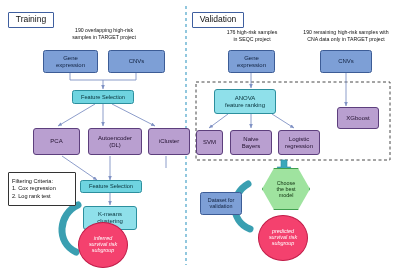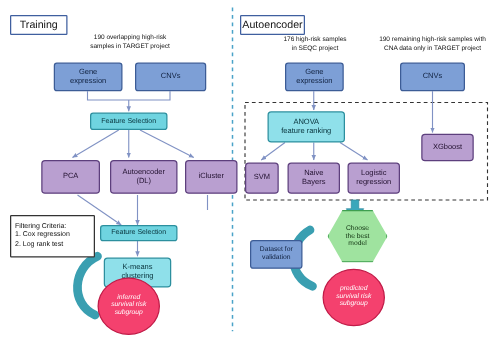--- a/index.html
+++ b/index.html
@@ -72,21 +72,21 @@
   <line x1="251" y1="114" x2="251" y2="128" stroke="#8092c4" stroke-width="0.9" marker-end="url(#ah)"></line>
   <line x1="272" y1="114" x2="294" y2="128" stroke="#8092c4" stroke-width="0.9" marker-end="url(#ah)"></line>
 
   <path d="M281,160 L287,160 L287,167 L291,167 L284,176 L277,167 L281,167 Z" fill="#3aa7bb" stroke="#2f8ea0" stroke-width="0.6"></path>
 
   <path d="M248,184 C230,194 230,221 250,229" fill="none" stroke="#2f9aad" stroke-width="7" stroke-linecap="round" opacity="0.95"></path>
 </svg>
 
 <div class="node phase-label" style="left:8px;top:12px;width:46px;height:16px;">Training</div>
 
-<div class="node phase-label" style="left:192px;top:12px;width:52px;height:16px;">Autoencoder</div>
+<div class="node phase-label" style="left:192px;top:12px;width:52px;height:16px;">Validation</div>
 
 <div class="caption" style="left:52px;top:27px;width:104px;white-space:pre-line;">190 overlapping high-risk
 samples in TARGET project</div>
 
 <div class="node blue" style="left:43px;top:50px;width:55px;height:23px;white-space:pre-line;">Gene
 expression</div>
 
 <div class="node blue" style="left:108px;top:50px;width:57px;height:23px;white-space:pre-line;">CNVs</div>
 
 <div class="node cyan" style="left:72px;top:90px;width:62px;height:14px;">Feature Selection</div>

